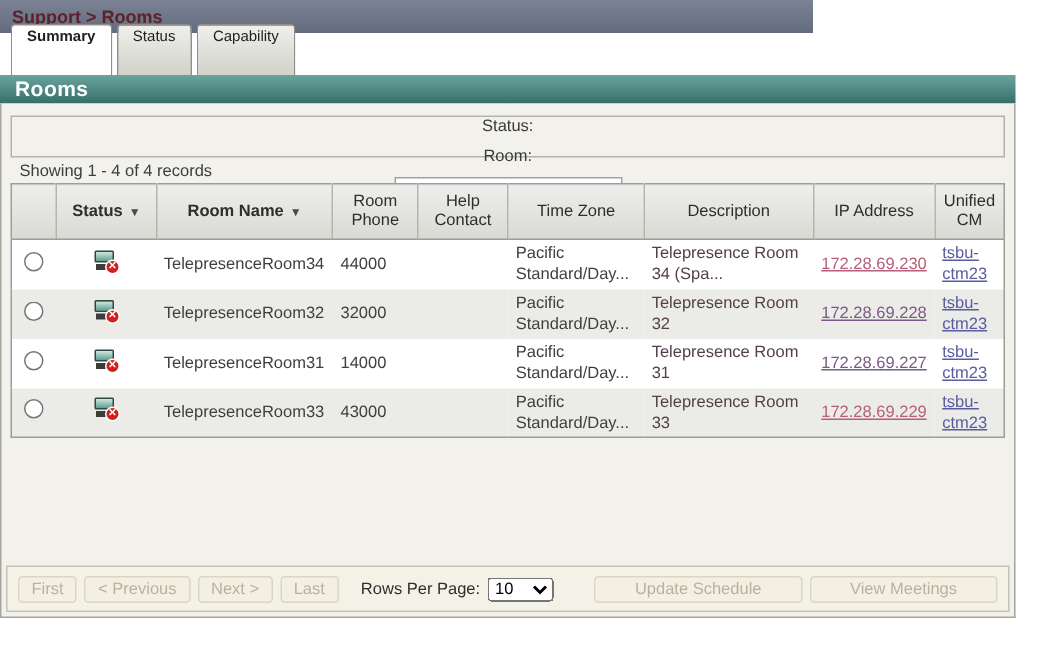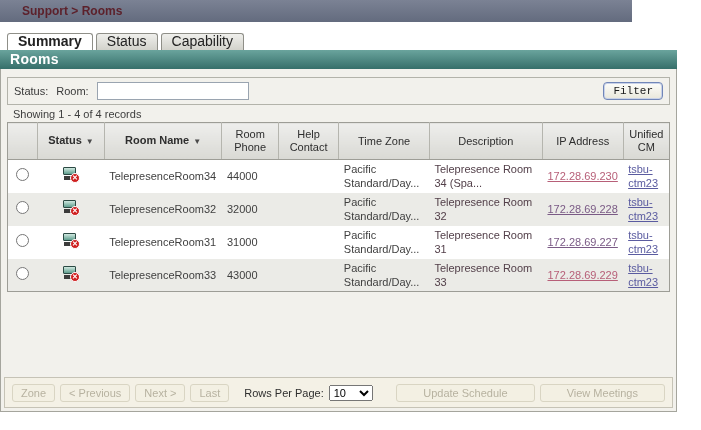--- a/index.html
+++ b/index.html
@@ -1,39 +1,39 @@
 <!DOCTYPE html>
 <html><head>
 <meta charset="utf-8">
 <style>
   * { box-sizing: border-box; margin: 0; padding: 0; }
   html,body { width:701px; height:430px; background:#ffffff; overflow:hidden;
     font-family:"Liberation Sans", sans-serif; font-size:11px; color:#333; }
 
-  .titlebar { width:632px; height:22px; line-height:22px; padding-left:22px;
+  .titlebar { width:542px; height:22px; line-height:22px; padding-left:8px;
     background:linear-gradient(#7b8294,#636b7e); font-weight:bold; font-size:12px;
     color:#5c212b; }
 
   .gap { height:11px; }
 
   .tabs { display:flex; gap:3px; padding-left:7px; height:17px; align-items:flex-end; }
-  .tab { height:17px; line-height:15px; padding:0 10px; font-size:14px; color:#222;
+  .tab { height:34px; line-height:15px; padding:0 10px; font-size:10px; color:#222;
     background:linear-gradient(#efefec,#d2d2cb); border:1px solid #8f8f88;
     border-bottom:none; border-radius:3px 3px 0 0; cursor:pointer; }
   .tab.active { background:#ffffff; font-weight:bold; }
 
   .tealbar { width:677px; height:19px; line-height:19px; padding-left:10px;
     background:linear-gradient(#6aa49d,#366f6a); color:#ffffff; font-weight:bold;
     font-size:14px; letter-spacing:.3px; }
 
   .panel { width:677px; height:343px; border:1px solid #a5a59d; border-top:none;
     background:#f2f1ec; display:flex; flex-direction:column; }
 
   .filterbox { margin:8px 6px 0 6px; height:28px; border:1px solid #b3b3aa;
-    display:flex; align-items:center; padding:0 6px; gap:8px; background:#f2f1ec; }
+    display:flex; align-items:center; padding:0 6px; gap:8px; background:#f2f1ec;flex-direction:column; }
   .filterbox label { color:#3a3a3a; }
   select { font-family:"Liberation Sans", sans-serif; font-size:11px; }
   .status-select { width:92px; }
   .room-input { width:152px; height:18px; border:1px solid #9aa4b0; background:#fff;
     font-family:"Liberation Sans", sans-serif; font-size:11px; padding:0 3px; }
   .spacer { flex:1; }
   .filter-btn { background:linear-gradient(#fdfdfa,#e9e7db); border:1px solid #7186b8;
     border-radius:4px; padding:2px 9px; font-size:11px; color:#1a1a1a;
     box-shadow:0 0 0 1px #c9d2e8 inset; cursor:pointer;
     font-family:Liberation Mono, monospace; }
@@ -171,21 +171,21 @@
         <td style="text-align:center"><a class="lnk" style="color: rgb(122, 90, 133);">172.28.69.228</a></td>
         <td class="cm-cell">
             <a class="lnk" style="color: rgb(90, 91, 160);">tsbu-</a>
             <a class="lnk" style="color: rgb(90, 91, 160);">ctm23</a>
           </td>
       </tr>
       <tr>
         <td style="text-align:center"><input type="radio" name="room-select" class="radio" style=""></td>
         <td style="text-align:center"><span class="status-icon"><span class="screen"></span><span class="base"></span><span class="badge"></span></span></td>
         <td>TelepresenceRoom31</td>
-        <td>31000</td>
+        <td>14000</td>
         <td></td>
         <td class="cell-2l">
             <div>Pacific</div>
             <div>Standard/Day...</div>
           </td>
         <td class="cell-2l desc-cell">
             <div>Telepresence Room</div>
             <div>31</div>
           </td>
         <td style="text-align:center"><a class="lnk" style="color: rgb(122, 90, 133);">172.28.69.227</a></td>
@@ -213,21 +213,21 @@
             <a class="lnk" style="color: rgb(90, 91, 160);">tsbu-</a>
             <a class="lnk" style="color: rgb(90, 91, 160);">ctm23</a>
           </td>
       </tr>
     </tbody>
   </table>
 
   <div class="table-fill"></div>
 
   <div class="pager">
-    <button class="pbtn" disabled="">Zone</button>
+    <button class="pbtn" disabled="">First</button>
     <button class="pbtn" disabled="">&lt; Previous</button>
     <button class="pbtn" disabled="">Next &gt;</button>
     <button class="pbtn" disabled="">Last</button>
     <span class="rpp-label">Rows Per Page:</span>
     <select class="rpp-select">
       <option>10</option>
     </select>
     <span class="spacer"></span>
     <button class="pbtn wide" disabled="">Update Schedule</button>
     <button class="pbtn wide" disabled="">View Meetings</button>

